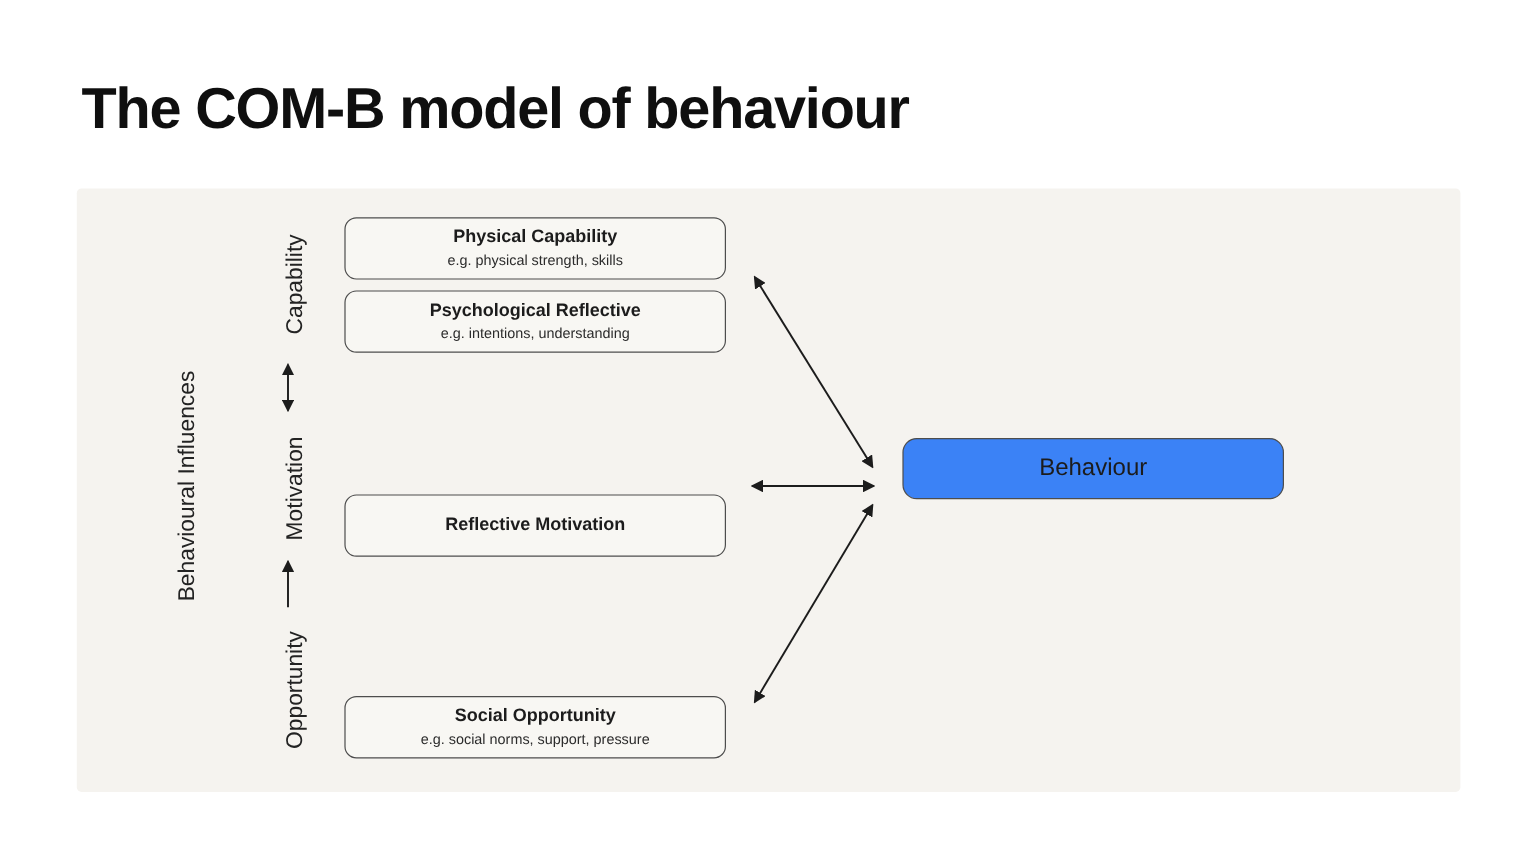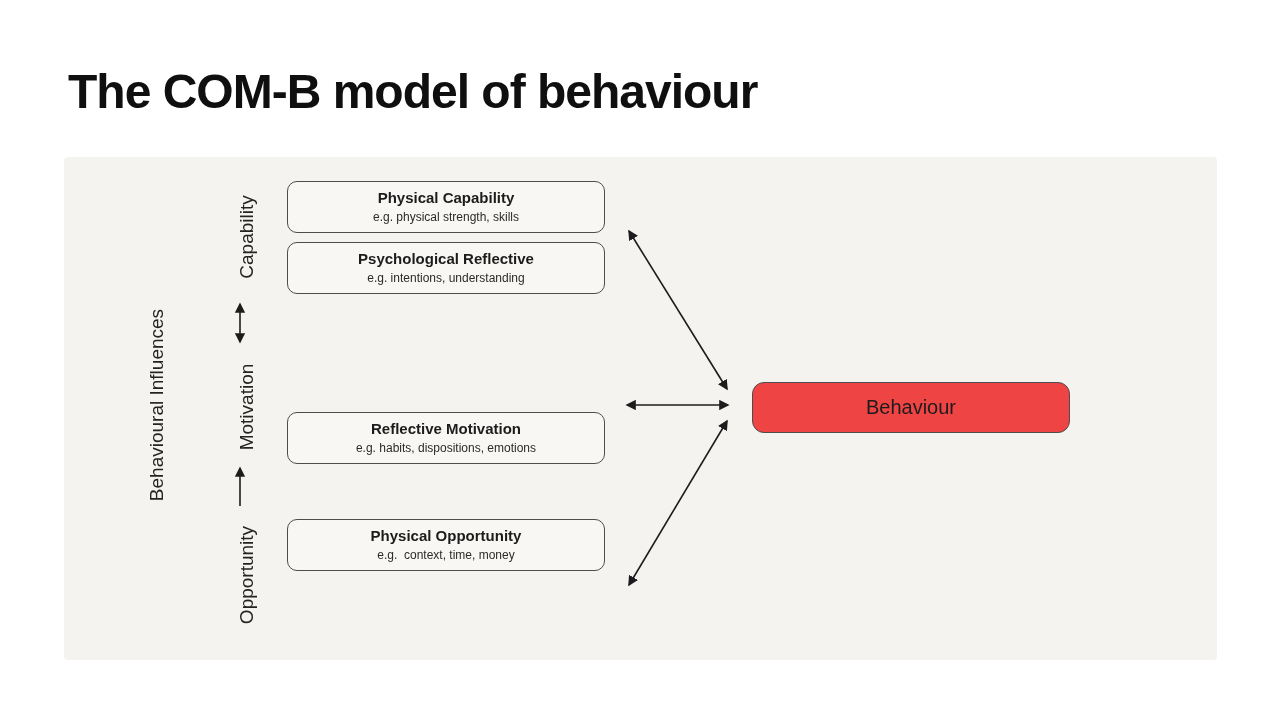--- a/index.html
+++ b/index.html
@@ -30,22 +30,22 @@
   .box{
     position:absolute;left:223px;width:318px;height:52px;box-sizing:border-box;
     background:#f8f7f3;border:1px solid #4d4d4d;border-radius:10px;
     display:flex;flex-direction:column;align-items:center;justify-content:center;
     text-align:center;
   }
   .box-title{font-size:15px;font-weight:bold;color:#1c1c1c;line-height:20px;}
   .box-sub{font-size:12px;color:#2b2b2b;line-height:18px;white-space:pre-wrap;text-align:center;}
   .b1{top:24px}.b2{top:85px}.b3{top:194px}.b4{top:255px}.b5{top:362px}.b6{top:423px}
   .outcome{
-    position:absolute;left:688px;top:225px;width:318px;height:51px;box-sizing:border-box;
-    background:#ef4444;border:1px solid #4d4d4d;border-radius:12px;
+    position:absolute;left:688px;top:208px;width:318px;height:51px;box-sizing:border-box;
+    background:#3b82f6;border:1px solid #4d4d4d;border-radius:12px;
     display:flex;align-items:center;justify-content:center;
   }
   .outcome-label{font-size:20px;color:#1c1c1c;}
   svg line{stroke:#1c1c1c;stroke-width:1.6;}
 </style>
 </head>
 <body>
 
 <h1 class="title">The COM-B model of behaviour</h1>
 
@@ -73,24 +73,23 @@
   <div class="box b1">
     <div class="box-title">Physical Capability</div>
     <div class="box-sub">e.g. physical strength, skills</div>
   </div>
   <div class="box b2">
     <div class="box-title">Psychological Reflective</div>
     <div class="box-sub">e.g. intentions, understanding</div>
   </div>
   <div class="box b4">
     <div class="box-title">Reflective Motivation</div>
-    <div class="box-sub">e.g. habits, dispositions, emotions</div>
   </div>
-  <div class="box b5">
-    <div class="box-title">Physical Opportunity</div>
-    <div class="box-sub">e.g.  context, time, money</div>
+  <div class="box b6">
+    <div class="box-title">Social Opportunity</div>
+    <div class="box-sub">e.g. social norms, support, pressure</div>
   </div>
 
   <div class="outcome">
     <div class="outcome-label">Behaviour</div>
   </div>
 
 </div>
 
 </body></html>

